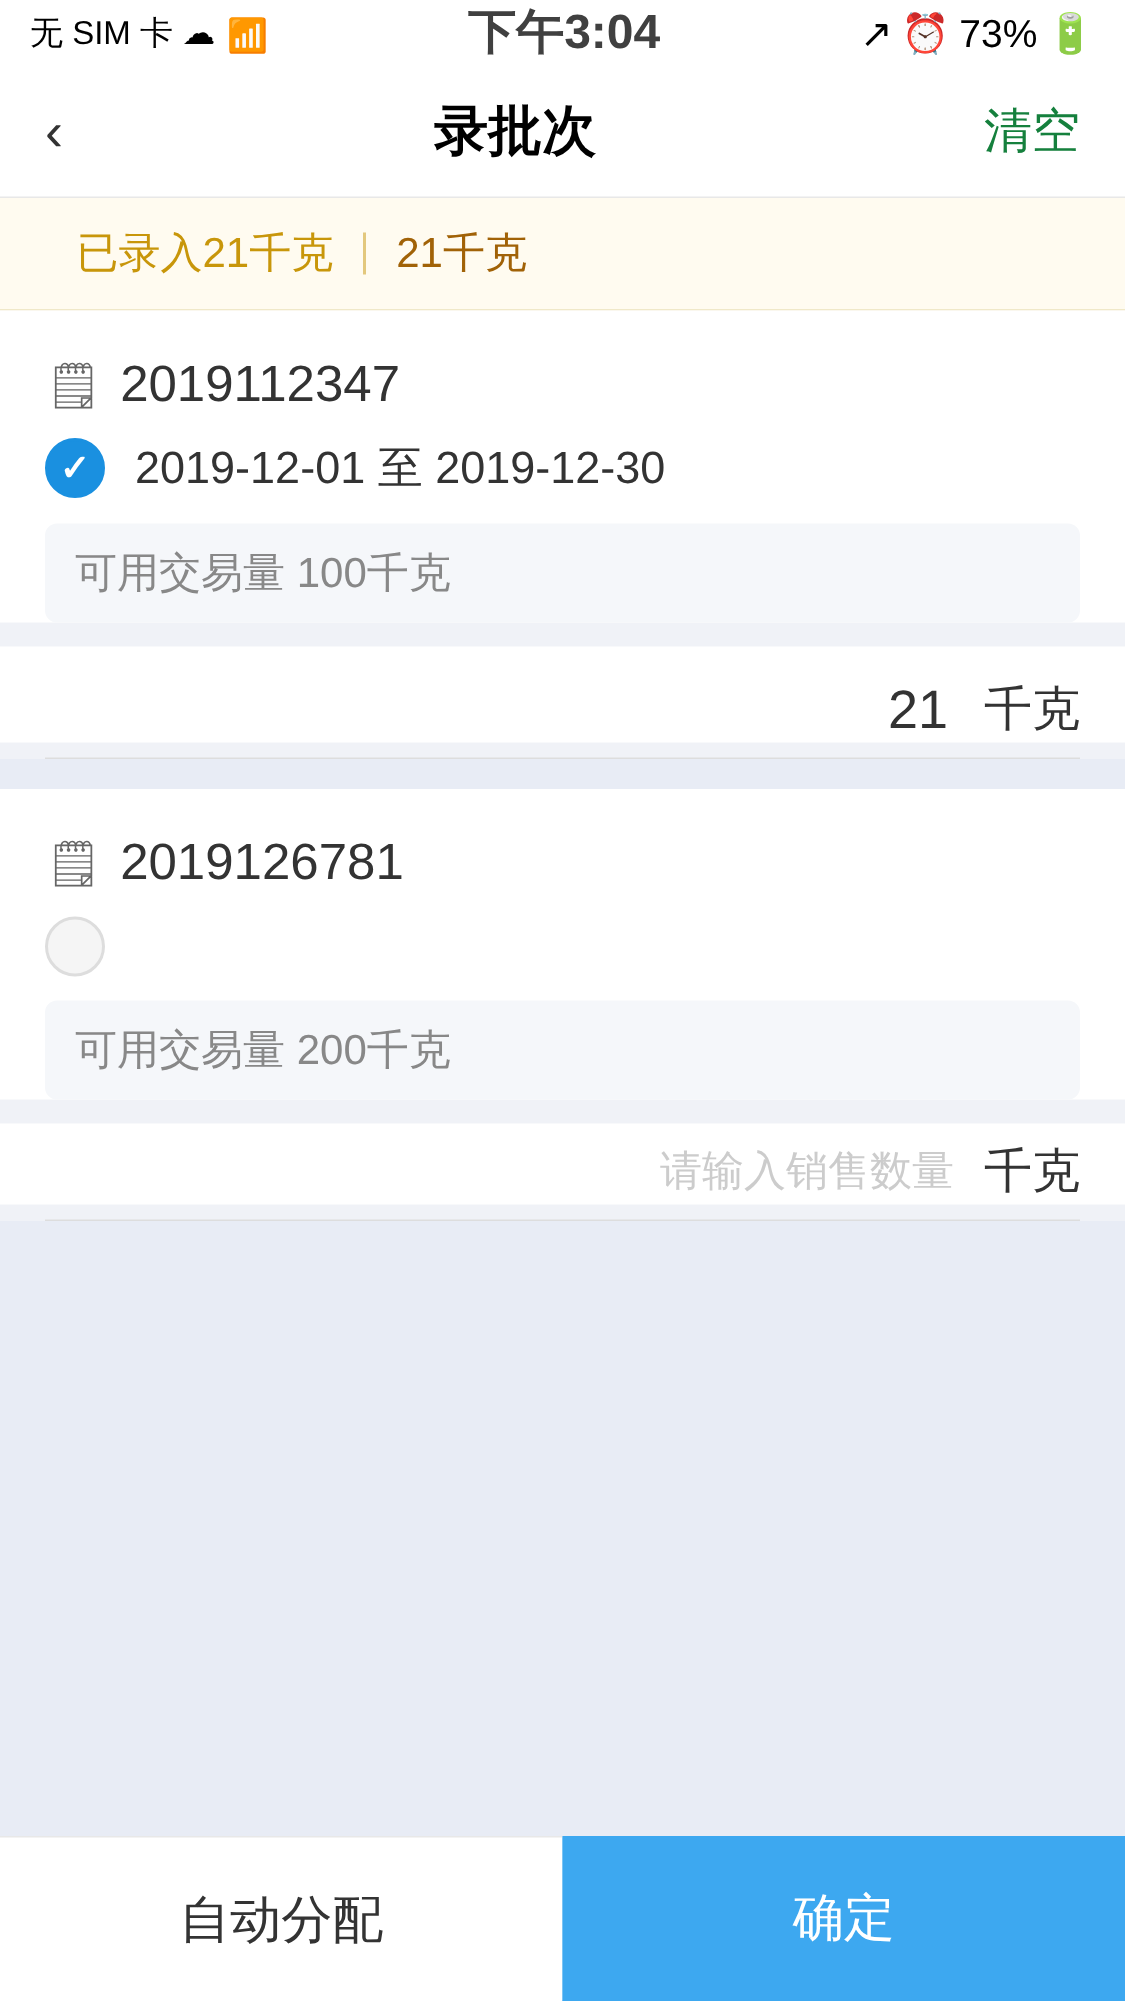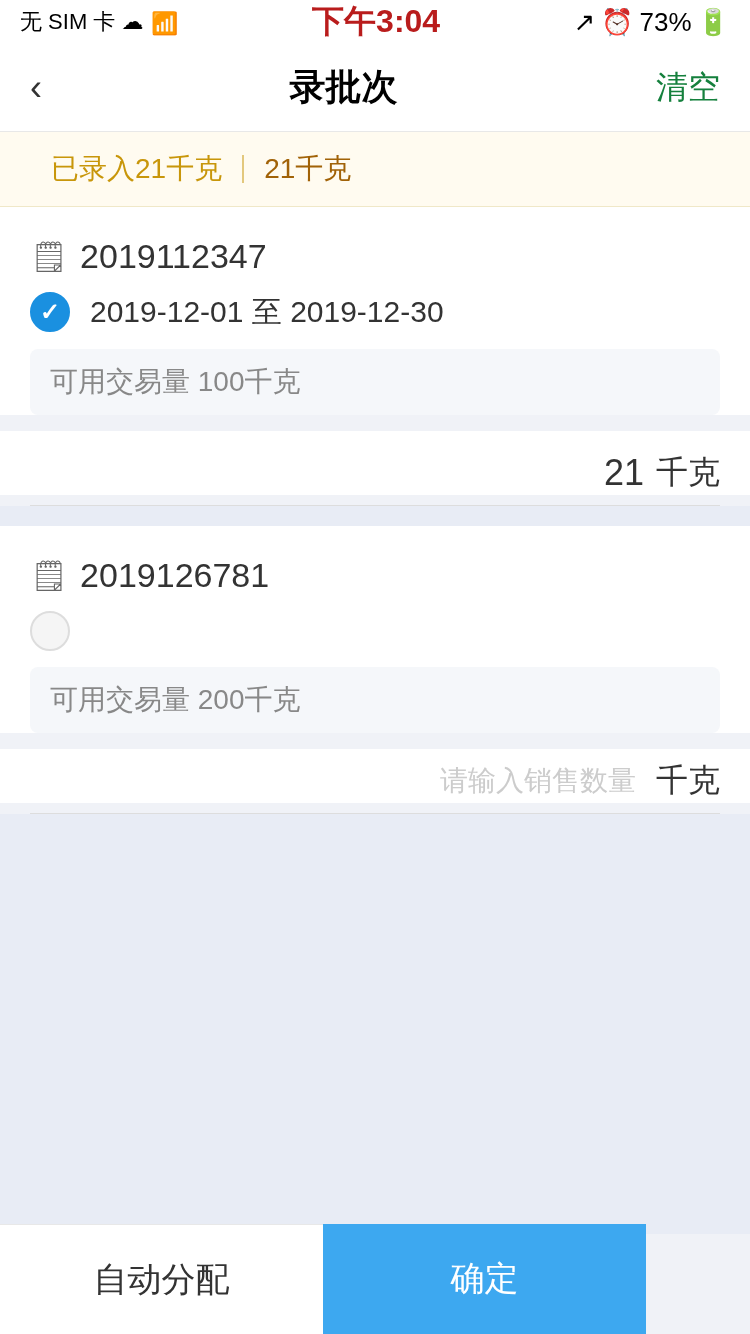--- a/index.html
+++ b/index.html
@@ -27,21 +27,21 @@
     .status-left {
       display: flex;
       align-items: flex-end;
       gap: 8px;
       font-size: 22px;
       color: #000;
     }
     .status-center {
       font-size: 32px;
       font-weight: 600;
-      color: #b91c1c;
+      color: #404040;
     }
     .status-right {
       display: flex;
       align-items: center;
       gap: 6px;
       font-size: 26px;
       color: #000;
     }
 
     
@@ -162,21 +162,21 @@
     }
 
     
     .quantity-row {
       width: 750px;
       background: #fff;
       padding: 20px 30px 0 30px;
       display: flex;
       align-items: center;
       justify-content: flex-end;
-      gap: 12px;
+      gap: 24px;
     }
     .quantity-input {
       border: none;
       outline: none;
       font-size: 36px;
       color: #333;
       text-align: right;
       width: 120px;
       background: transparent;
     }
@@ -227,21 +227,21 @@
     
     .empty-area {
       width: 750px;
       flex: 1;
       background: #e8ecf5;
       min-height: 420px;
     }
 
     
     .bottom-bar {
-      width: 646px;
+      width: 750px;
       height: 110px;
       display: flex;
       position: fixed;
       bottom: 0;
       left: 0;
     }
     .btn-auto {
       flex: 1;
       background: #fff;
       border: none;

